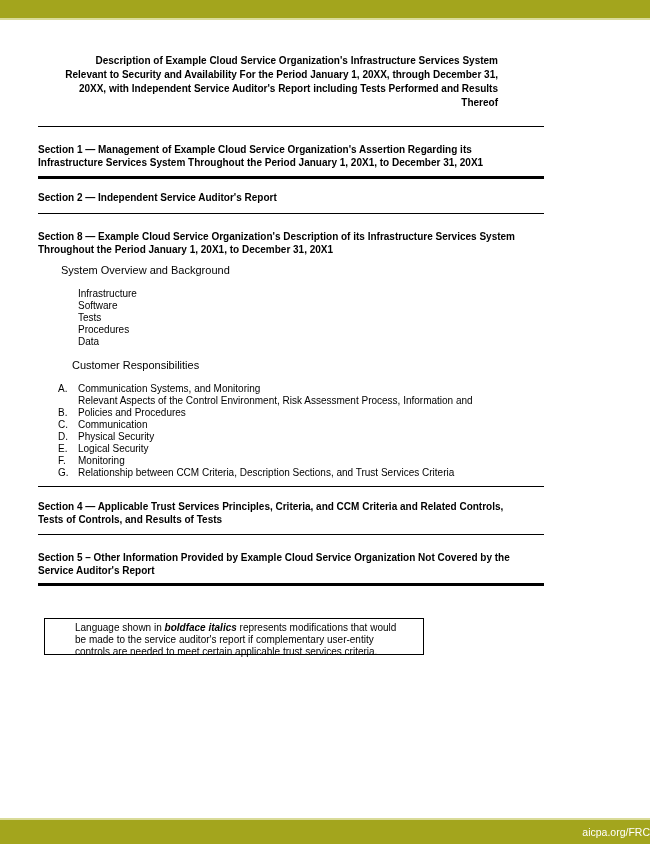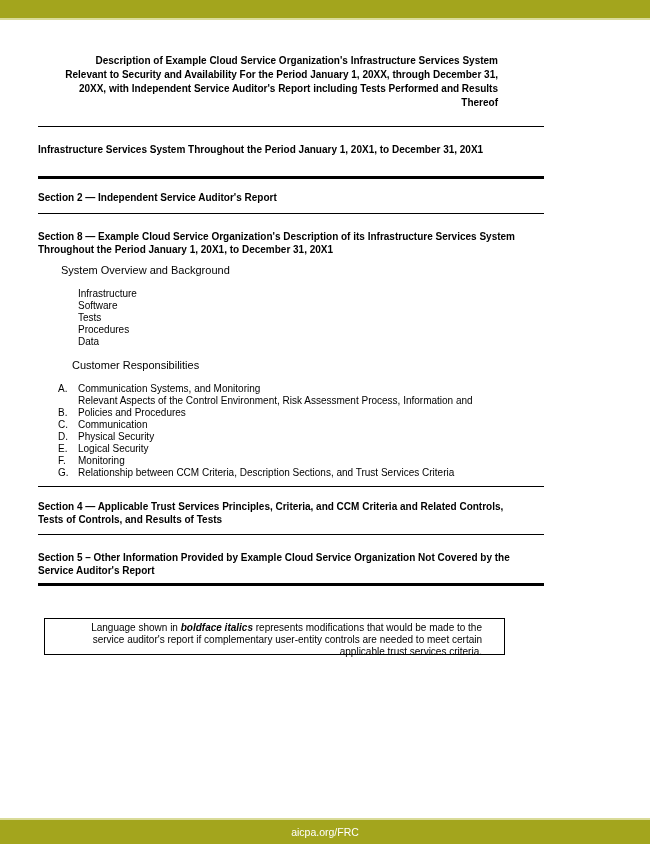--- a/index.html
+++ b/index.html
@@ -12,46 +12,47 @@
   .rule{position:absolute;left:38px;width:506px;background:#000;}
   .rule.thin{height:1.4px;}
   .rule.thick{height:2.6px;}
   .heading{position:absolute;left:38px;width:508px;font-weight:bold;font-size:10px;line-height:13px;}
   .plain{position:absolute;font-size:11px;line-height:12px;}
   .sublist{position:absolute;left:78px;top:288px;font-size:10px;line-height:12px;}
   .lettered{position:absolute;left:58px;top:383px;width:486px;font-size:10px;line-height:12px;}
   .l-item{display:flex;}
   .l-letter{width:20px;flex:none;}
   .l-text{flex:1;}
-  .note-box{position:absolute;top:618px;left:44px;width:461px;height:37px;border:1.5px solid #000;
-            box-sizing:border-box;padding:3px 22px 0 30px;font-size:10px;line-height:12px;text-align:right;}
+  .note-box{position:absolute;top:618px;left:44px;width:380px;height:37px;border:1.5px solid #000;
+            box-sizing:border-box;padding:3px 22px 0 30px;font-size:10px;line-height:12px;}
   .bi{font-weight:bold;font-style:italic;}
   .footer-accent{position:absolute;top:818px;left:0;width:650px;height:2px;background:#d9db99;}
   .footerbar{position:absolute;top:820px;left:0;width:650px;height:24px;background:#a3a51d;
-             color:#fff;text-align:center;line-height:24px;font-size:10.5px;}
+             color:#fff;text-align:right;line-height:24px;font-size:10.5px;}
   .footer-link{color:#fff;text-decoration:none;cursor:pointer;}
 </style>
 </head>
 <body>
 
 <div class="page">
 
   <div class="topbar"></div>
   <div class="topbar-accent"></div>
 
   <div class="doc-title">
     <div>Description of Example Cloud Service Organization's Infrastructure Services System</div>
     <div>Relevant to Security and Availability For the Period January 1, 20XX, through December 31,</div>
     <div>20XX, with Independent Service Auditor's Report including Tests Performed and Results</div>
     <div>Thereof</div>
   </div>
 
   <div class="rule thin" style="top:126px"></div>
 
   <div class="heading" style="top:143px">
+    <div>Section 1 — Management of Example Cloud Service Organization's Assertion Regarding its</div>
     <div>Infrastructure Services System Throughout the Period January 1, 20X1, to December 31, 20X1</div>
   </div>
 
   <div class="rule thick" style="top:176px"></div>
 
   <div class="heading" style="top:191px">
     <div>Section 2 — Independent Service Auditor's Report</div>
   </div>
 
   <div class="rule thin" style="top:213px"></div>

